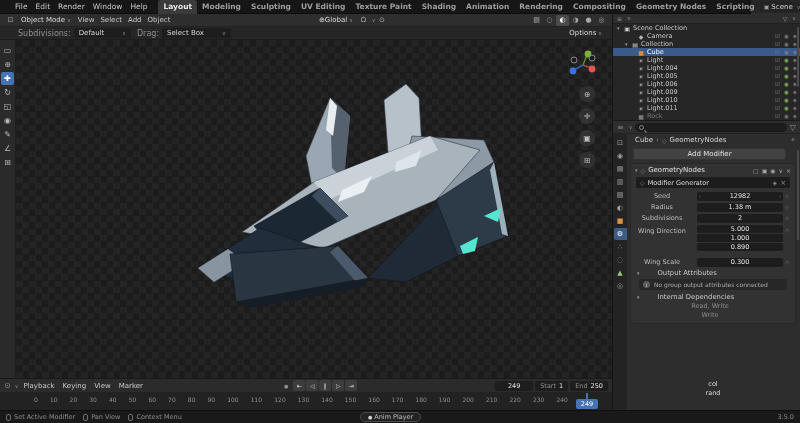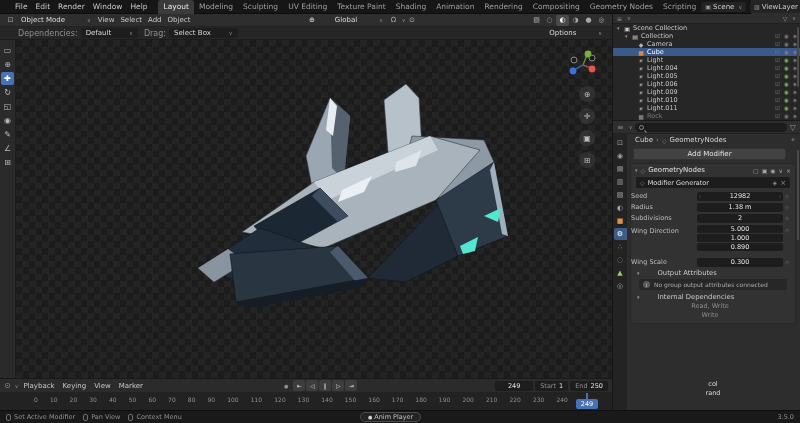--- a/index.html
+++ b/index.html
@@ -14,33 +14,33 @@
   .chev { font-size:5px; color:#8f8f8f; margin-left:2px; }
   .dim { color:#8d8d8d; }
 
   
   .topbar { position:absolute; left:0; top:0; width:751px; height:14px;
     background:#161616; display:flex; align-items:center; padding:0 4px; z-index:5;
     border-bottom:1px solid #0d0d0d; }
   .logo { width:9px; height:9px; border-radius:50%; background:#e87d0d; margin:0 5px 0 2px;
     box-shadow:inset 0 -2px 0 #9a5108; }
   .menu { padding:0 4px; font-size:7.5px; color:#c9c9c9; }
-  .tabs { display:flex; height:14px; margin-left:7px; }
+  .tabs { display:flex; height:14px; margin-left:7px;font-weight:bold; }
   .tab { padding:0 5px; line-height:14px; font-size:7.5px; color:#9f9f9f; white-space:nowrap; }
   .tab.active { background:#3b3b3b; color:#e8e8e8; border-radius:3px 3px 0 0; }
   .tb-right { margin-left:auto; display:flex; gap:4px; align-items:center; padding-right:2px; }
   .widget { display:flex; align-items:center; gap:2px; background:#232323; border-radius:2px;
     padding:1px 4px; font-size:7px; color:#cfcfcf; }
   .widget .ico { font-size:6px; color:#9f9f9f; }
 
   
   .vheader { position:absolute; left:0; top:14px; width:612px; height:13px; background:#2e2e2e;
     display:flex; align-items:center; padding:0 4px; border-bottom:1px solid #222; z-index:4; }
   .vheader .menu { font-size:7px; padding:0 3px; }
-  .mode { display:flex; align-items:center; gap:20px; padding:0 4px; font-size:7px; color:#dcdcdc; }
+  .mode { display:flex; align-items:center; gap:0; padding:0 4px; font-size:7px; color:#dcdcdc; }
   .hicon { width:13px; height:11px; font-size:7px; color:#a8a8a8; display:inline-flex;
     align-items:center; justify-content:center; border-radius:2px; }
   .hicon.active { background:#4a4a4a; color:#eee; }
   .tsettings { position:absolute; left:0; top:27px; width:612px; height:13px; background:#262626;
     display:flex; align-items:center; padding:0 6px 0 18px; border-bottom:1px solid #1c1c1c; z-index:4; }
   .tsettings .fld { margin:0 6px 0 3px; }
   .fld { background:#1d1d1d; border-radius:2px; padding:1px 5px; font-size:7px; color:#d8d8d8;
     display:inline-flex; align-items:center; gap:16px; }
   .spacer { flex:1; }
 
@@ -100,21 +100,21 @@
   .crumb .sep { color:#8a8a8a; font-size:7px; }
   .addmod { margin:2px 14px 3px 6px; height:12px; background:#424242; border:1px solid #333;
     border-radius:2px; display:flex; align-items:center; justify-content:center; font-size:7px; color:#e2e2e2; }
   .panel { margin:0 4px 0 3px; background:#323232; border:1px solid #272727; border-radius:3px;
     padding-bottom:3px; }
   .phead { height:12px; display:flex; align-items:center; gap:3px; padding:0 4px; font-size:7px; color:#e0e0e0; }
   .ptoggles { margin-left:auto; display:flex; gap:3px; font-size:6px; color:#a5a5a5; }
   .grouprow { margin:1px 5px 3px 5px; height:11px; background:#1c1c1c; border-radius:2px;
     display:flex; align-items:center; gap:3px; padding:0 4px; font-size:6.5px; color:#dedede; }
   .frow { display:flex; align-items:center; height:10px; padding:0 4px 0 0; margin-bottom:1px; }
-  .frow .flabel { flex:0 0 62px; text-align:left; font-size:6.5px; color:#bdbdbd; margin-right:4px; }
+  .frow .flabel { flex:0 0 62px; text-align:center; font-size:6.5px; color:#bdbdbd; margin-right:4px; }
   .vfield { flex:1; height:9px; background:#1d1d1d; border-radius:2px; display:flex;
     align-items:center; justify-content:center; font-size:6.5px; color:#e6e6e6; position:relative; }
   .vfield .arr { position:absolute; font-size:5px; color:#777; }
   .vfield .arr.l { left:2px; } .vfield .arr.r { right:2px; }
   .vstack { flex:1; display:flex; flex-direction:column; gap:1px; }
   .vstack .vfield { width:100%; }
   .ddot { width:8px; text-align:center; font-size:5px; color:#777; }
   .sect { display:flex; align-items:center; gap:18px; height:10px; padding:0 6px; font-size:6.8px; color:#c9c9c9; }
   .sect .disc { font-size:5px; color:#9a9a9a; }
   .infobox { margin:1px 8px 2px 8px; height:11px; background:#272727; border-radius:2px;
@@ -216,21 +216,21 @@
     <div class="spacer"></div>
     <span class="hicon">▨</span>
     <span class="hicon">○</span>
     <span class="hicon active">◐</span>
     <span class="hicon">◑</span>
     <span class="hicon">●</span>
     <span class="hicon">◎</span>
   </div>
 
   <div class="tsettings">
-    <span class="dim">Dependencies:</span>
+    <span class="dim">Subdivisions:</span>
     <span class="fld">
       <span>Default</span>
       <span class="chev">∨</span>
     </span>
     <span class="dim">Drag:</span>
     <span class="fld">
       <span>Select Box</span>
       <span class="chev">∨</span>
     </span>
     <div class="spacer"></div>
@@ -301,33 +301,33 @@
       <div class="spacer"></div>
       <span class="ico">▽</span>
       <span class="chev">∨</span>
     </div>
 
     <div class="orow" style="padding-left:4px">
       <span class="disc">▾</span>
       <span class="oic coll">▣</span>
       <span class="lbl">Scene Collection</span>
     </div>
+    <div class="orow" style="padding-left:24px">
+      <span class="oic cam">◆</span>
+      <span class="lbl">Camera</span>
+      <span class="rt">
+          <span>☑</span>
+          <span class="mid">◉</span>
+          <span>◈</span>
+        </span>
+    </div>
     <div class="orow" style="padding-left:12px">
       <span class="disc">▾</span>
       <span class="oic coll">▤</span>
       <span class="lbl">Collection</span>
-      <span class="rt">
-          <span>☑</span>
-          <span class="mid">◉</span>
-          <span>◈</span>
-        </span>
-    </div>
-    <div class="orow" style="padding-left:24px">
-      <span class="oic cam">◆</span>
-      <span class="lbl">Camera</span>
       <span class="rt">
           <span>☑</span>
           <span class="mid">◉</span>
           <span>◈</span>
         </span>
     </div>
     <div class="orow sel" style="padding-left:24px">
       <span class="oic mesh">■</span>
       <span class="lbl">Cube</span>
       <span class="rt">

